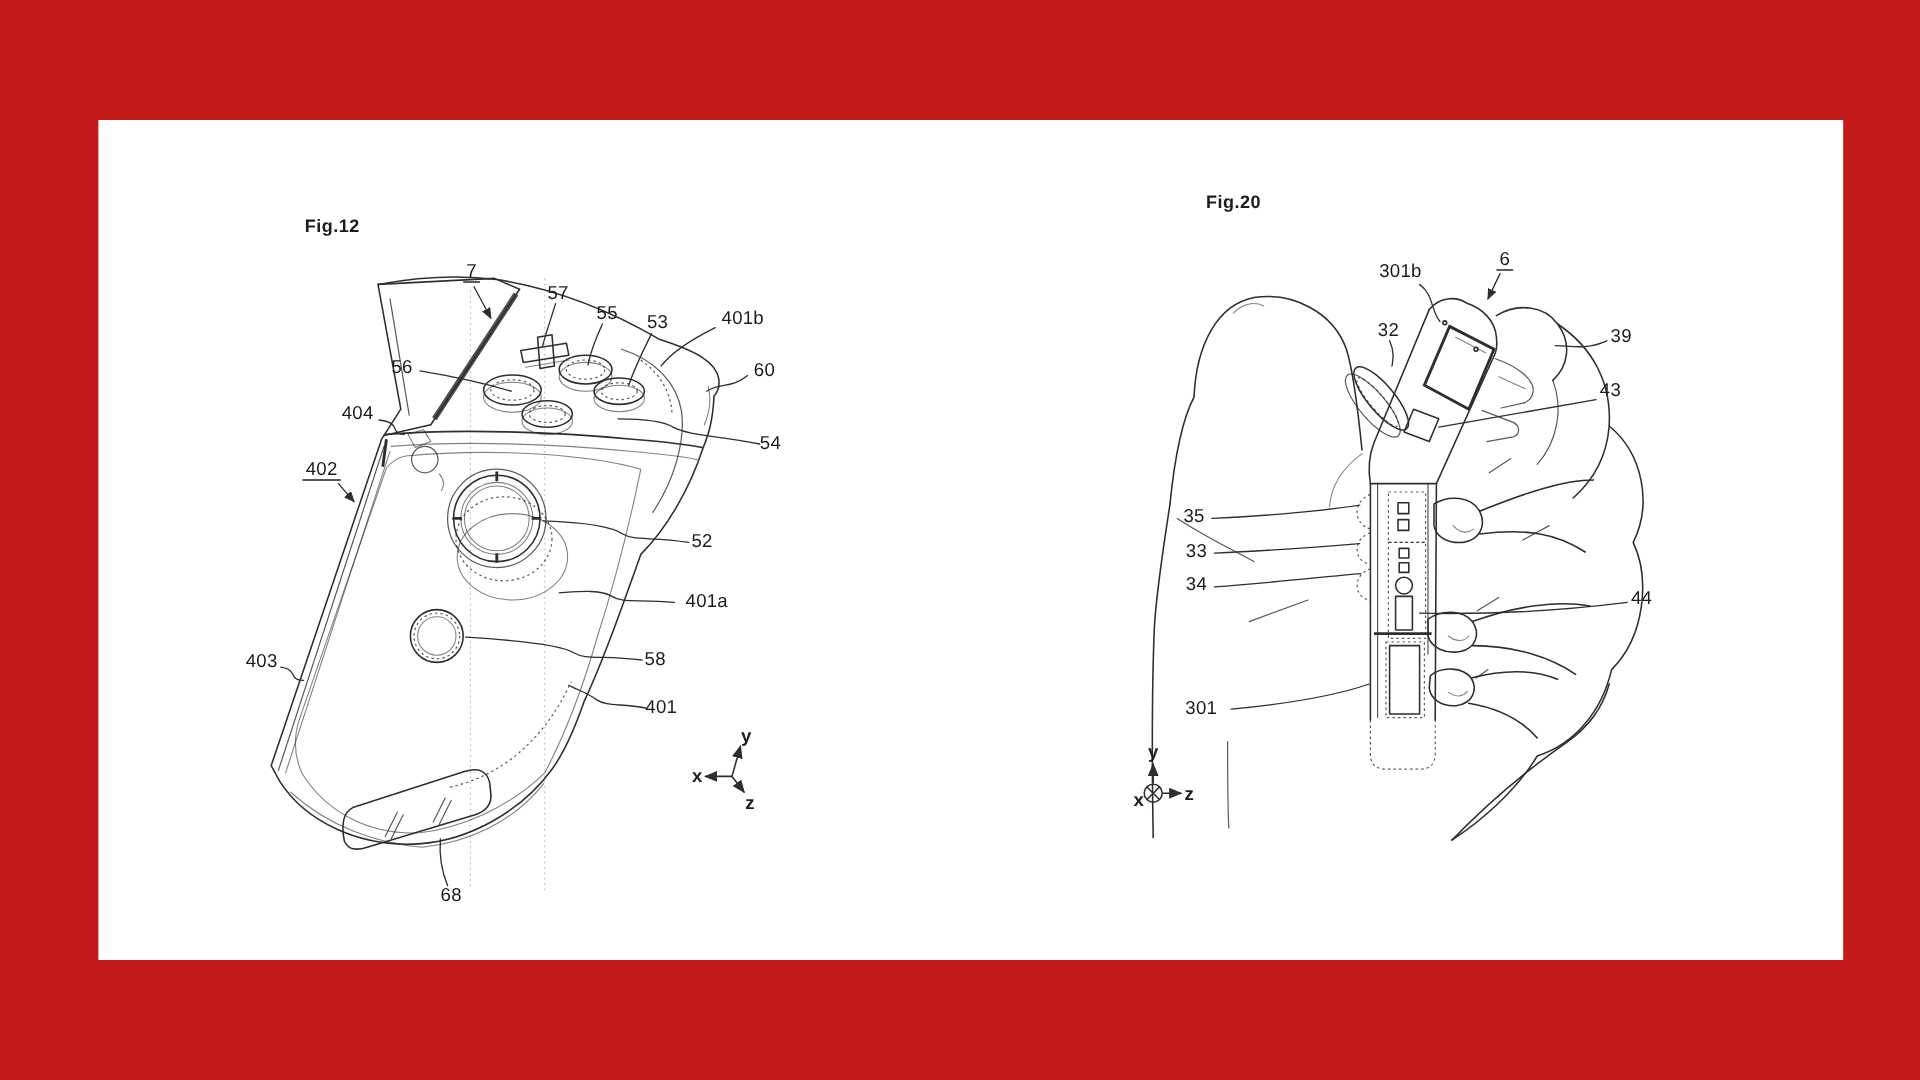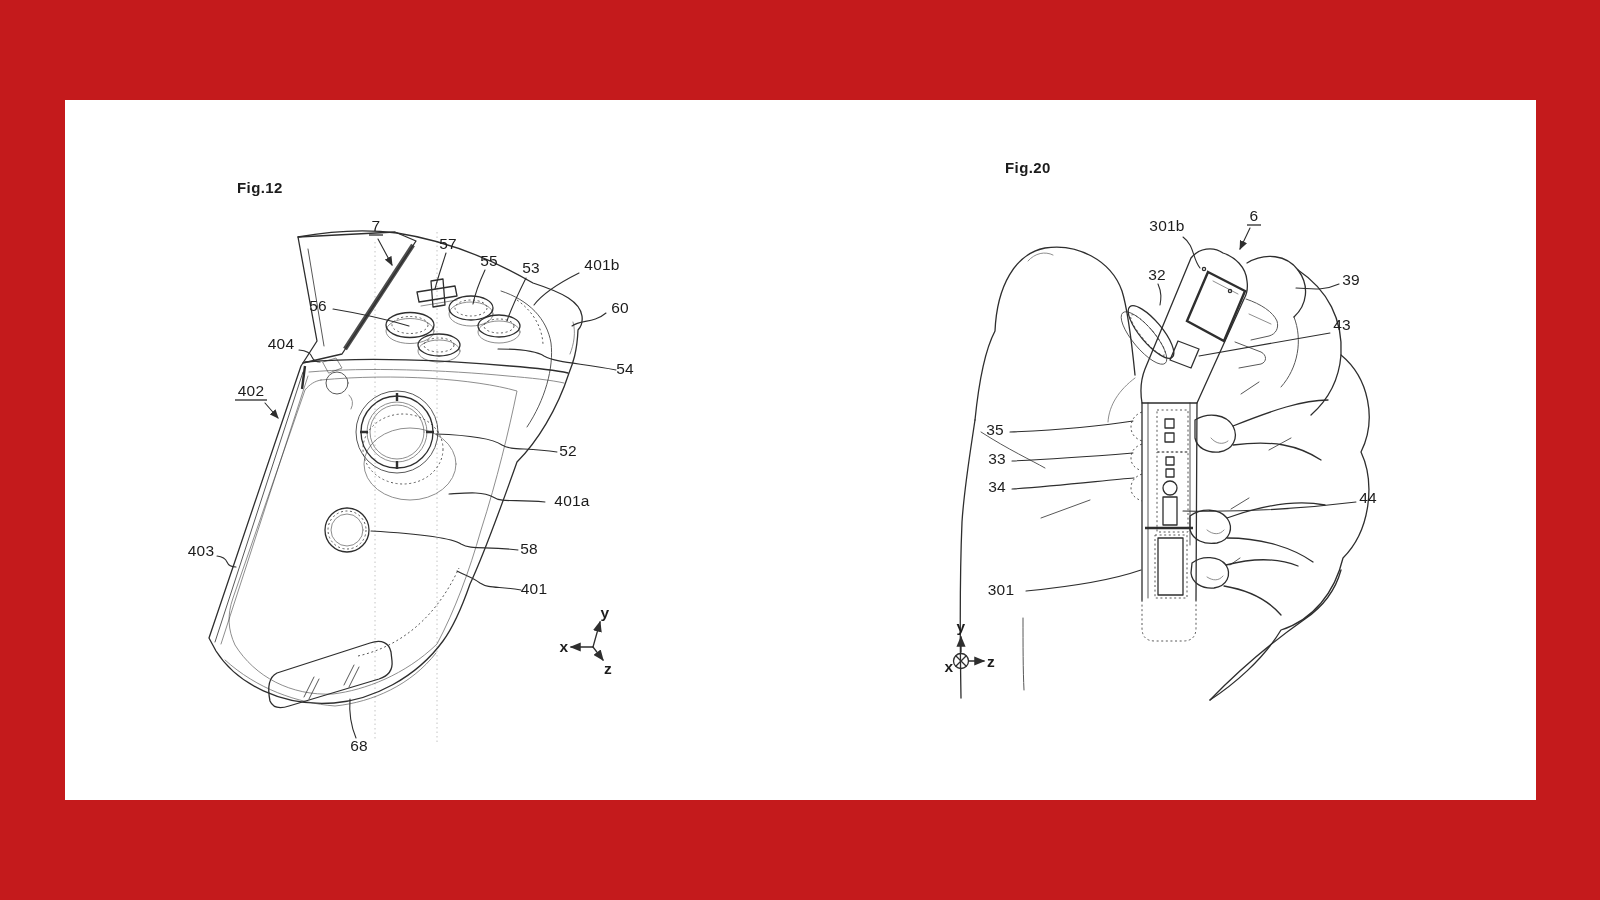--- a/index.html
+++ b/index.html
@@ -9,21 +9,21 @@
   }
   html,body{margin:0;padding:0;}
   body{
     width:1600px;height:900px;position:relative;overflow:hidden;
     background:var(--background);
     font-family:"Liberation Sans", sans-serif;
   }
   .panel{
     position:absolute;top:100px;height:700px;background:var(--panel);
   }
-  #panel-fig12{left:65px;width:752px;}
+  #panel-fig12{left:82px;width:752px;}
   #panel-fig20{left:783px;width:753px;}
   svg{display:block;}
   svg text{
     font-family:"Liberation Sans", sans-serif;
     font-size:15.5px;
     fill:#1c1c1c;
     letter-spacing:.2px;
   }
   svg text.figtitle{font-size:15px;font-weight:700;letter-spacing:.4px;}
   path,line,circle,ellipse,rect,polyline{vector-effect:non-scaling-stroke;}

